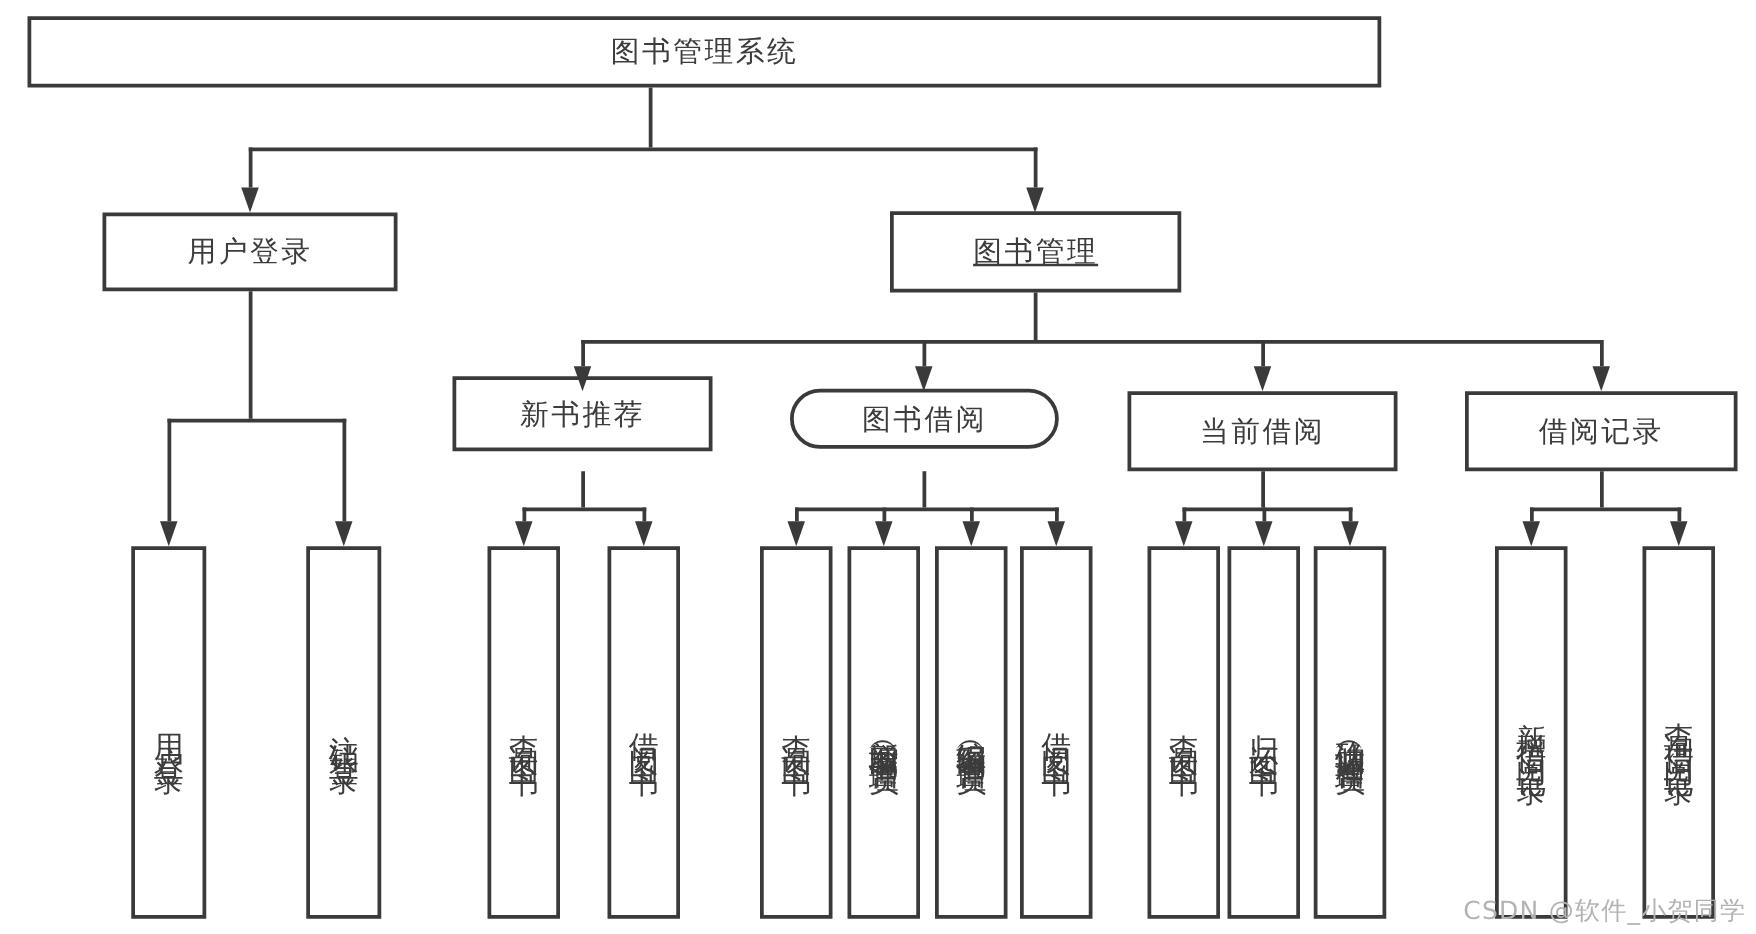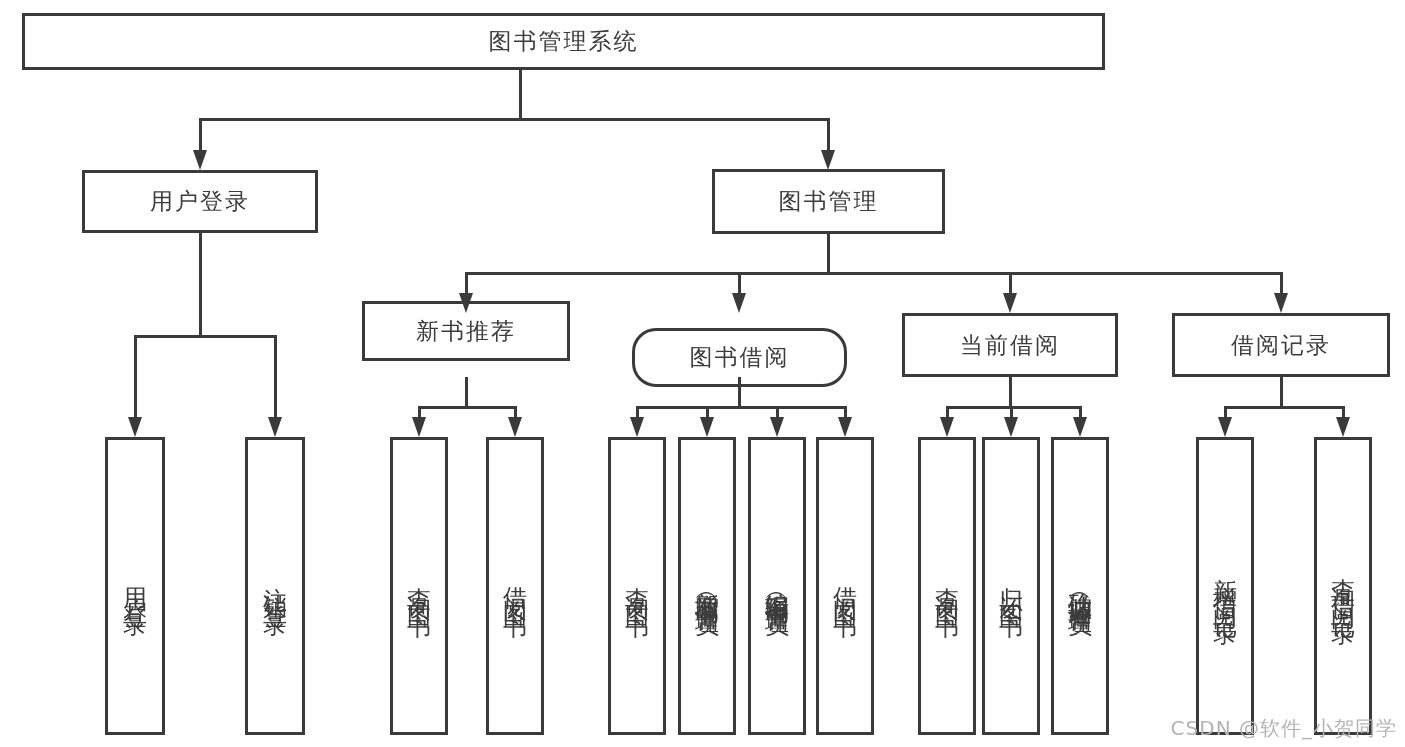--- a/index.html
+++ b/index.html
@@ -70,25 +70,25 @@
 </style>
 </head>
 <body>
 
 <div class="stage">
 
   <div class="box hbox" style="left:22px; top:13px; width:1083px; height:57px;">图书管理系统</div>
 
   <div class="box hbox" style="left:82px; top:170px; width:236px; height:63px;">用户登录</div>
 
-  <div class="box hbox" style="left:712px; top:169px; width:233px; height:65px;">图书管理</div>
+  <div class="box hbox" style="left:712px; top:169px; width:233px; height:65px;text-decoration:underline;">图书管理</div>
 
   <div class="box hbox" style="left:362px; top:301px; width:208px; height:60px;">新书推荐</div>
 
-  <div class="box hbox" style="left:632px; top:328px; width:215px; height:59px;border-radius:24px;">图书借阅</div>
+  <div class="box hbox" style="left:632px; top:311px; width:215px; height:48px;border-radius:24px;">图书借阅</div>
 
   <div class="box hbox" style="left:902px; top:313px; width:216px; height:64px;">当前借阅</div>
 
   <div class="box hbox" style="left:1172px; top:313px; width:218px; height:64px;">借阅记录</div>
 
   <div class="box vbox" style="left:105px; top:437px; width:60px; height:298px;">用户登录</div>
 
   <div class="box vbox" style="left:245px; top:437px; width:60px; height:298px;">注销登录</div>
 
   <div class="box vbox" style="left:390px; top:437px; width:58px; height:298px;">查询图书</div>

